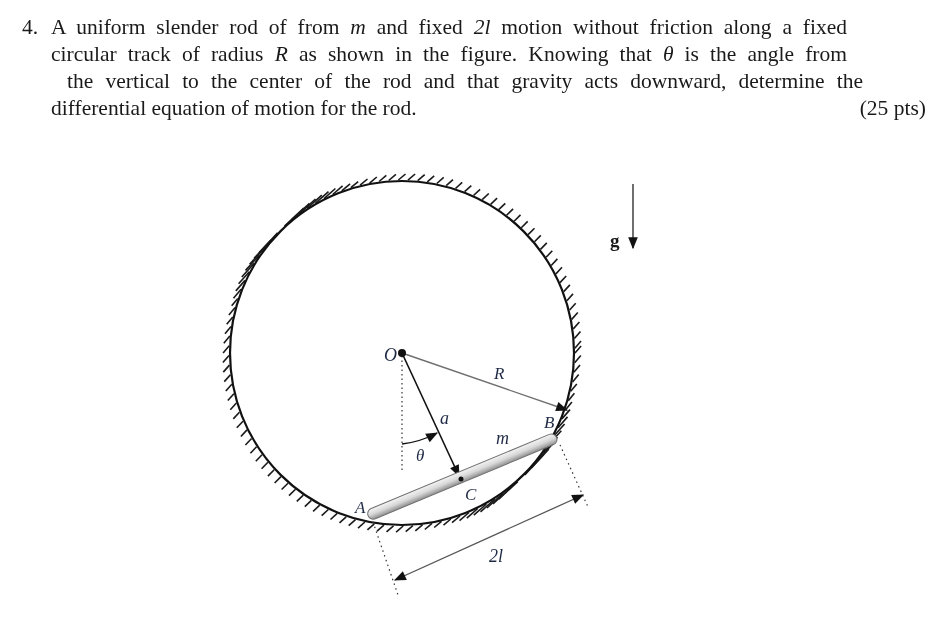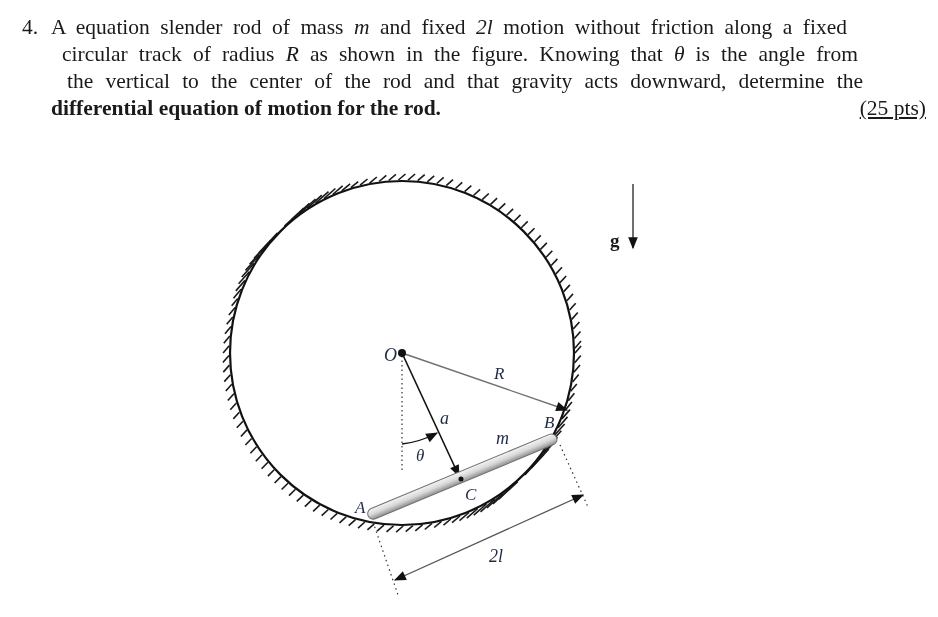--- a/index.html
+++ b/index.html
@@ -3,37 +3,37 @@
 <meta charset="utf-8">
 <style>
   html, body { margin: 0; padding: 0; background: #ffffff; }
   body { width: 938px; height: 617px; position: relative; overflow: hidden;
          font-family: "DejaVu Serif", "Liberation Serif", serif; color: #1a1a1a; }
   .problem { position: absolute; left: 0; top: 14px; width: 938px;
              font-family: "Liberation Serif", "DejaVu Serif", serif; font-size: 21.5px; line-height: 27px; }
   .line { position: absolute; white-space: nowrap; }
   .num { position: absolute; left: 22px; top: 0; }
   .l1 { left: 51px; top: 0; }
-  .l2 { left: 62px; top: 27px; }
+  .l2 { left: 51px; top: 27px; }
   .l3 { left: 67px; top: 54px; }
-  .l4 { left: 51px; top: 81px; font-weight: bold; }
-  .pts { position: absolute; right: 12px; top: 81px; text-decoration: underline; }
+  .l4 { left: 51px; top: 81px; }
+  .pts { position: absolute; right: 12px; top: 81px; }
   .justify { display: inline-block; width: 796px; text-align: justify; text-align-last: justify; }
   i.m { font-style: italic; }
   svg.fig { position: absolute; left: 0; top: 0; }
   .lbl { font-family: "Liberation Serif", "DejaVu Serif", serif; font-style: italic; fill: #1f2a44; }
   .glbl { font-family: "Liberation Serif", "DejaVu Serif", serif; font-weight: bold; fill: #1a1a1a; }
 </style>
 </head>
 <body>
 
 <div class="problem">
   <span class="line num">4.</span>
   <span class="line l1">
-    <span class="justify"><span>A equation slender rod of mass </span><i class="m">m</i><span> and fixed </span><i class="m">2l</i><span> motion without friction along a fixed</span></span>
+    <span class="justify"><span>A uniform slender rod of from </span><i class="m">m</i><span> and fixed </span><i class="m">2l</i><span> motion without friction along a fixed</span></span>
   </span>
   <span class="line l2">
     <span class="justify"><span>circular track of radius </span><i class="m">R</i><span> as shown in the figure. Knowing that </span><i class="m">θ</i><span> is the angle from</span></span>
   </span>
   <span class="line l3">
     <span class="justify">the vertical to the center of the rod and that gravity acts downward, determine the</span>
   </span>
   <span class="line l4">differential equation of motion for the rod.</span>
   <span class="pts">(25 pts)</span>
 </div>

